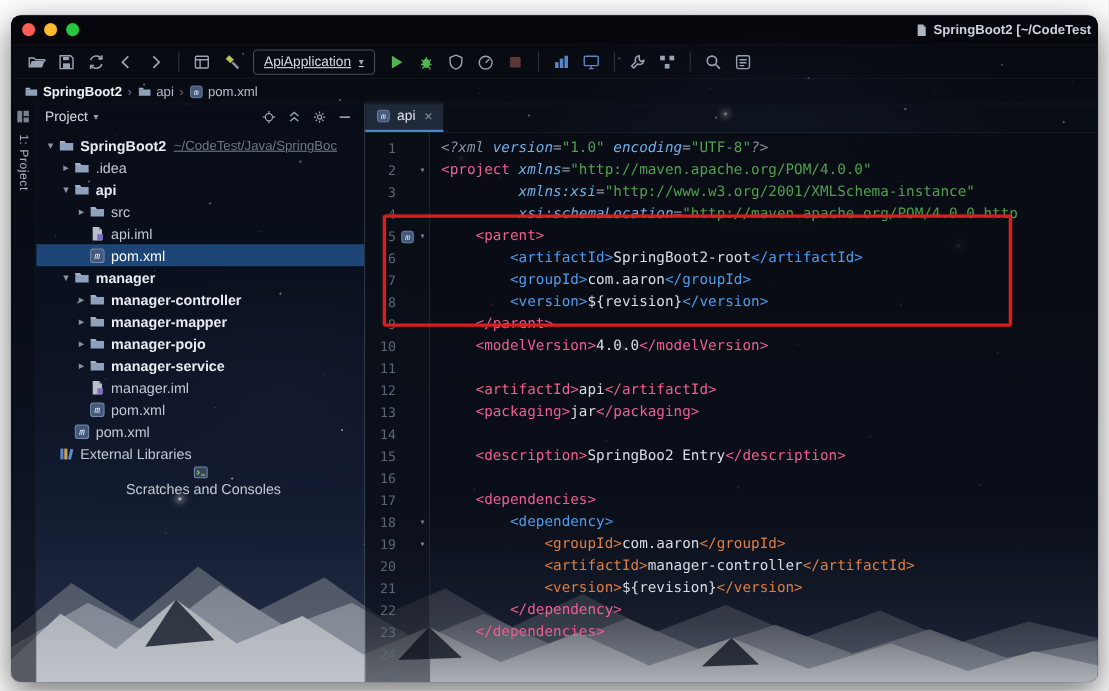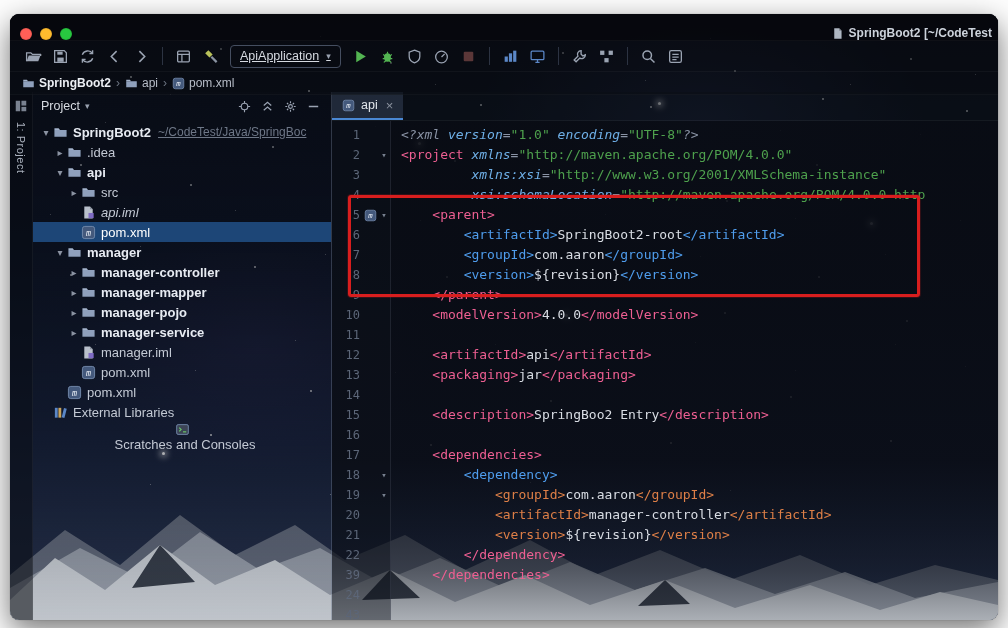--- a/index.html
+++ b/index.html
@@ -29,21 +29,21 @@
     700px 24px #fff,770px 116px #fff,840px 70px #fff,910px 120px #fff,965px 60px #fff,
     40px 200px #fff,130px 232px #fff,225px 196px #fff,315px 240px #fff,410px 206px #fff,
     505px 238px #fff,595px 200px #fff,690px 242px #fff,785px 204px #fff,875px 240px #fff,
     950px 206px #fff,85px 330px #fff,185px 356px #fff,285px 326px #fff,385px 358px #fff,
     485px 330px #fff,585px 360px #fff,685px 328px #fff,785px 356px #fff,885px 330px #fff,
     955px 352px #fff,140px 470px #fff,320px 480px #fff,520px 468px #fff,720px 476px #fff;}
   .glow{position:absolute;width:3px;height:3px;border-radius:50%;background:#fff;
     box-shadow:0 0 6px 2px rgba(255,255,255,.75);}
   .mountains{position:absolute;left:0;right:0;bottom:0;height:150px;}
   
-  .titlebar{position:relative;z-index:2;height:26px;display:flex;align-items:flex-end;
+  .titlebar{position:relative;z-index:2;height:26px;display:flex;align-items:center;
     background:rgba(6,8,13,.92);border-bottom:1px solid rgba(255,255,255,.04);padding:0 10px;}
   .light{width:12px;height:12px;border-radius:50%;margin-right:8px;box-shadow:inset 0 0 1px rgba(0,0,0,.4);}
   .title{margin-left:auto;display:flex;align-items:center;gap:5px;font-size:12px;font-weight:bold;
     color:#ccd2db;white-space:nowrap;overflow:hidden;max-width:235px;margin-right:-4px;}
   .title svg{width:13px;height:13px;display:block;}
   
   .toolbar{position:relative;z-index:2;height:30px;display:flex;align-items:center;
     padding:0 10px;background:rgba(10,13,20,.72);border-bottom:1px solid rgba(255,255,255,.04);}
   .tool{width:27px;height:24px;display:flex;align-items:center;justify-content:center;border-radius:4px;}
   .tool svg{width:17px;height:17px;display:block;}
@@ -376,21 +376,21 @@
             <div class="row" style="padding-left: 34px;">
               <span class="arrow">▸</span>
               <span class="tico">
                 <svg viewBox="0 0 16 16">
                   <path d="M1.5 5.3h13v7.2h-13z" fill="#8fa0bc"></path>
                   <path d="M1.5 5.3V3.5h4.5l1.5 1.8z" fill="#a5b4cc"></path>
                 </svg>
               </span>
               <span class="label">src</span>
             </div>
-            <div class="row" style="padding-left: 34px; font-style: italic;">
+            <div class="row" style="padding-left: 34px;">
               <span class="arrow"></span>
               <span class="tico">
                 <svg viewBox="0 0 16 16">
                   <path d="M3.5 1.5h6l3 3v10h-9z" fill="#b9c0cb"></path>
                   <path d="M9.5 1.5v3h3z" fill="#8a919c"></path>
                   <rect x="8" y="8.5" width="5.5" height="5.5" fill="#7e6bc4"></rect>
                 </svg>
               </span>
               <span class="label">api.iml</span>
             </div>
@@ -634,21 +634,21 @@
                 <span class="gnum">21</span>
                 <span class="gico"></span>
                 <span class="gfold"></span>
               </div>
               <div class="gline">
                 <span class="gnum">22</span>
                 <span class="gico"></span>
                 <span class="gfold"></span>
               </div>
               <div class="gline">
-                <span class="gnum">39</span>
+                <span class="gnum">23</span>
                 <span class="gico"></span>
                 <span class="gfold"></span>
               </div>
               <div class="gline">
                 <span class="gnum">24</span>
                 <span class="gico"></span>
                 <span class="gfold"></span>
               </div>
               <div class="gline">
                 <span class="gnum">43</span>

